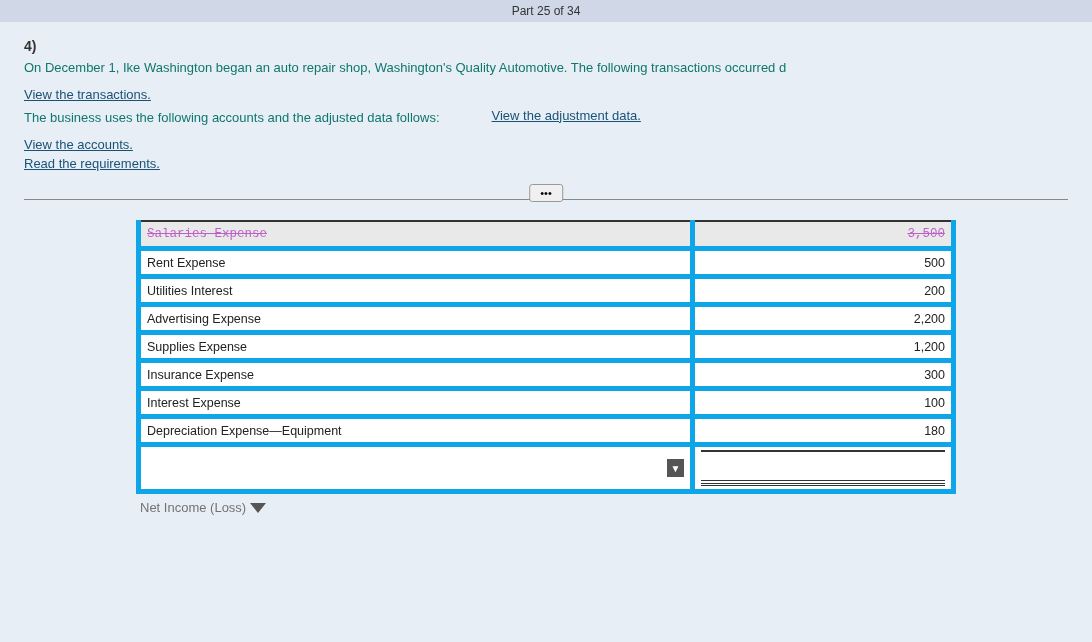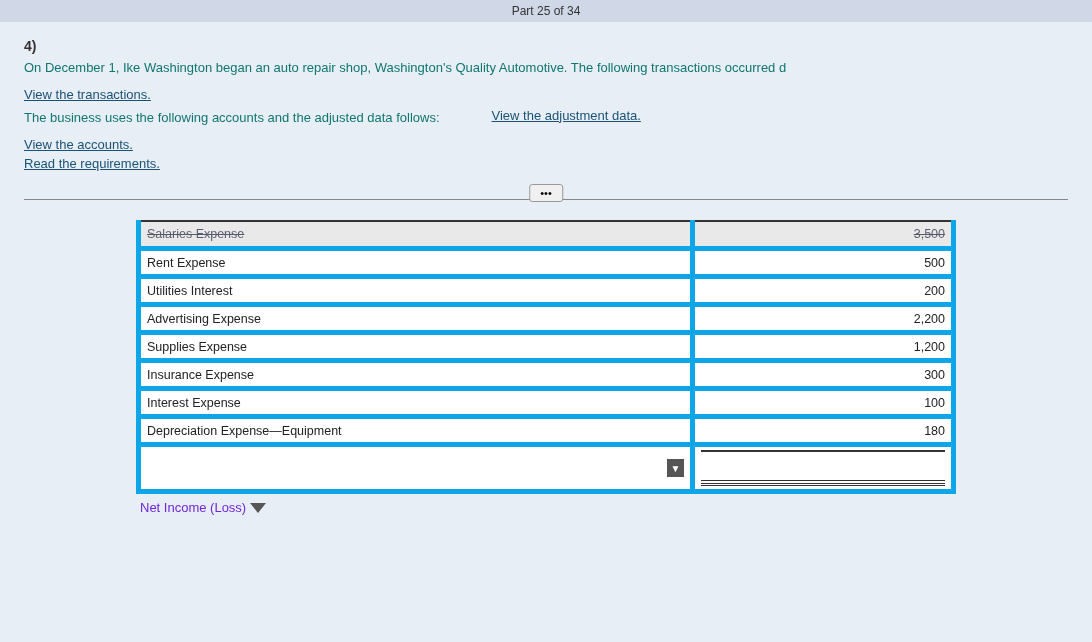--- a/index.html
+++ b/index.html
@@ -153,21 +153,21 @@
 
     .net-income-row {
       display: flex;
       align-items: center;
       margin-top: 6px;
       padding-left: 4px;
     }
 
     .net-income-label {
       font-size: 13px;
-      color: #6d28d9;
+      color: #737373;
     }
 
     .inline-input {
       width: 100%;
       height: 22px;
       border: none;
       outline: none;
       background: transparent;
       font-size: 12.5px;
       text-align: right;
@@ -180,23 +180,24 @@
       height: 0;
       border-left: 8px solid transparent;
       border-right: 8px solid transparent;
       border-top: 10px solid #555;
       margin-left: 4px;
       vertical-align: middle;
     }
 
     .strikethrough-row td {
       background: #e0e0e0;
-      color: #0f172a;
+      color: #a21caf;
       text-decoration: line-through;
       opacity: 0.7;
+      font-family: Liberation Mono, monospace;
     }
 
     .dropdown-btn {
       width: 18px;
       height: 18px;
       background: #555;
       color: white;
       border: none;
       font-size: 10px;
       cursor: pointer;

